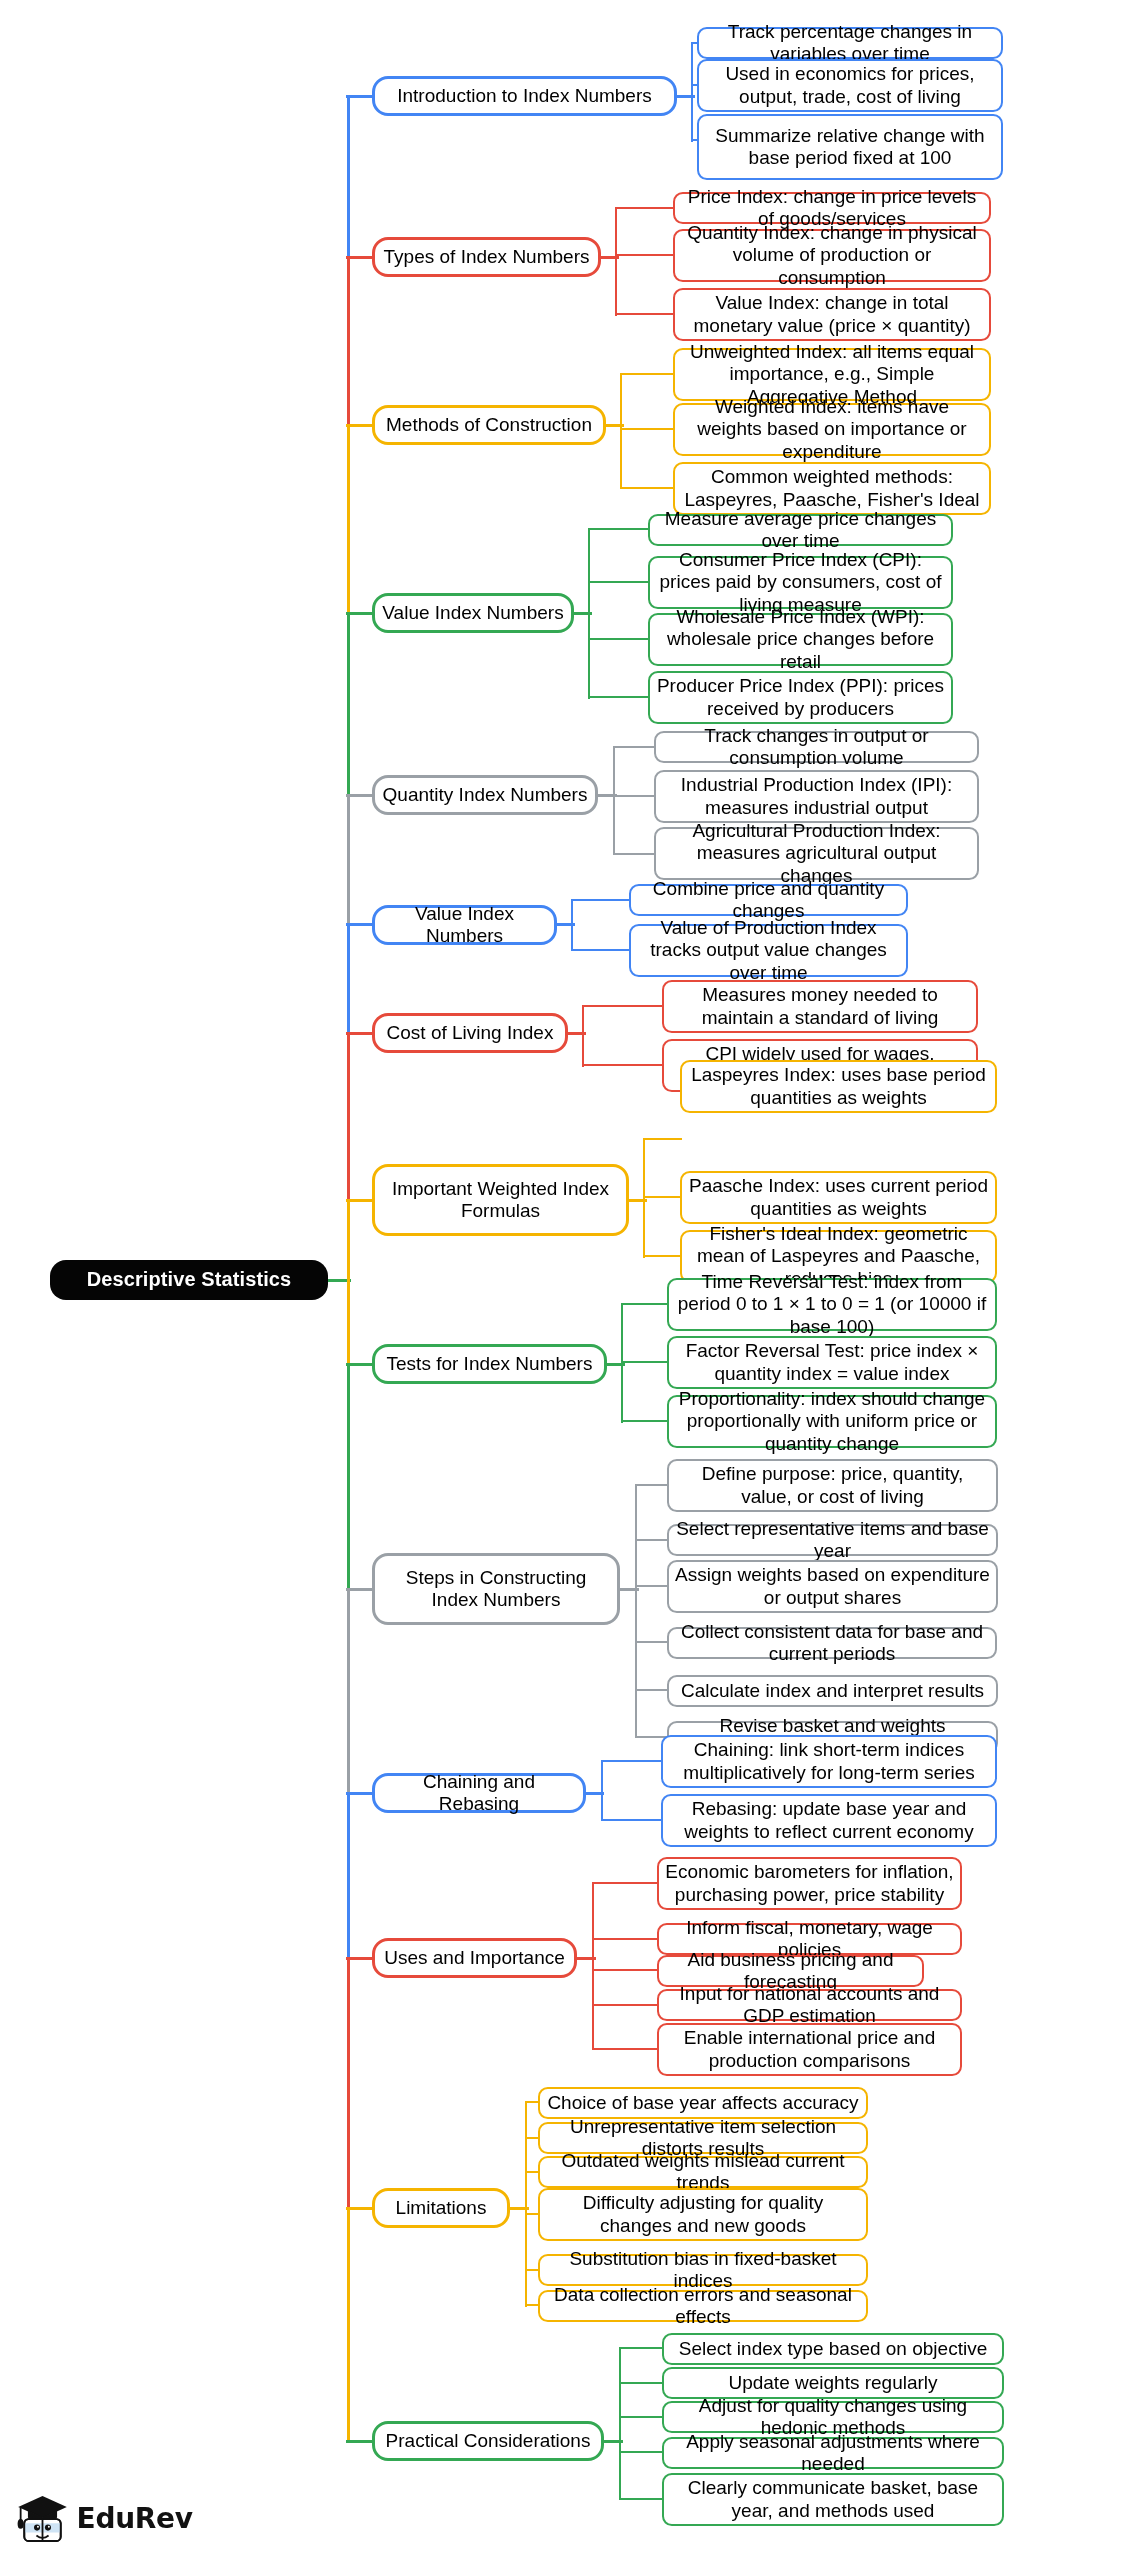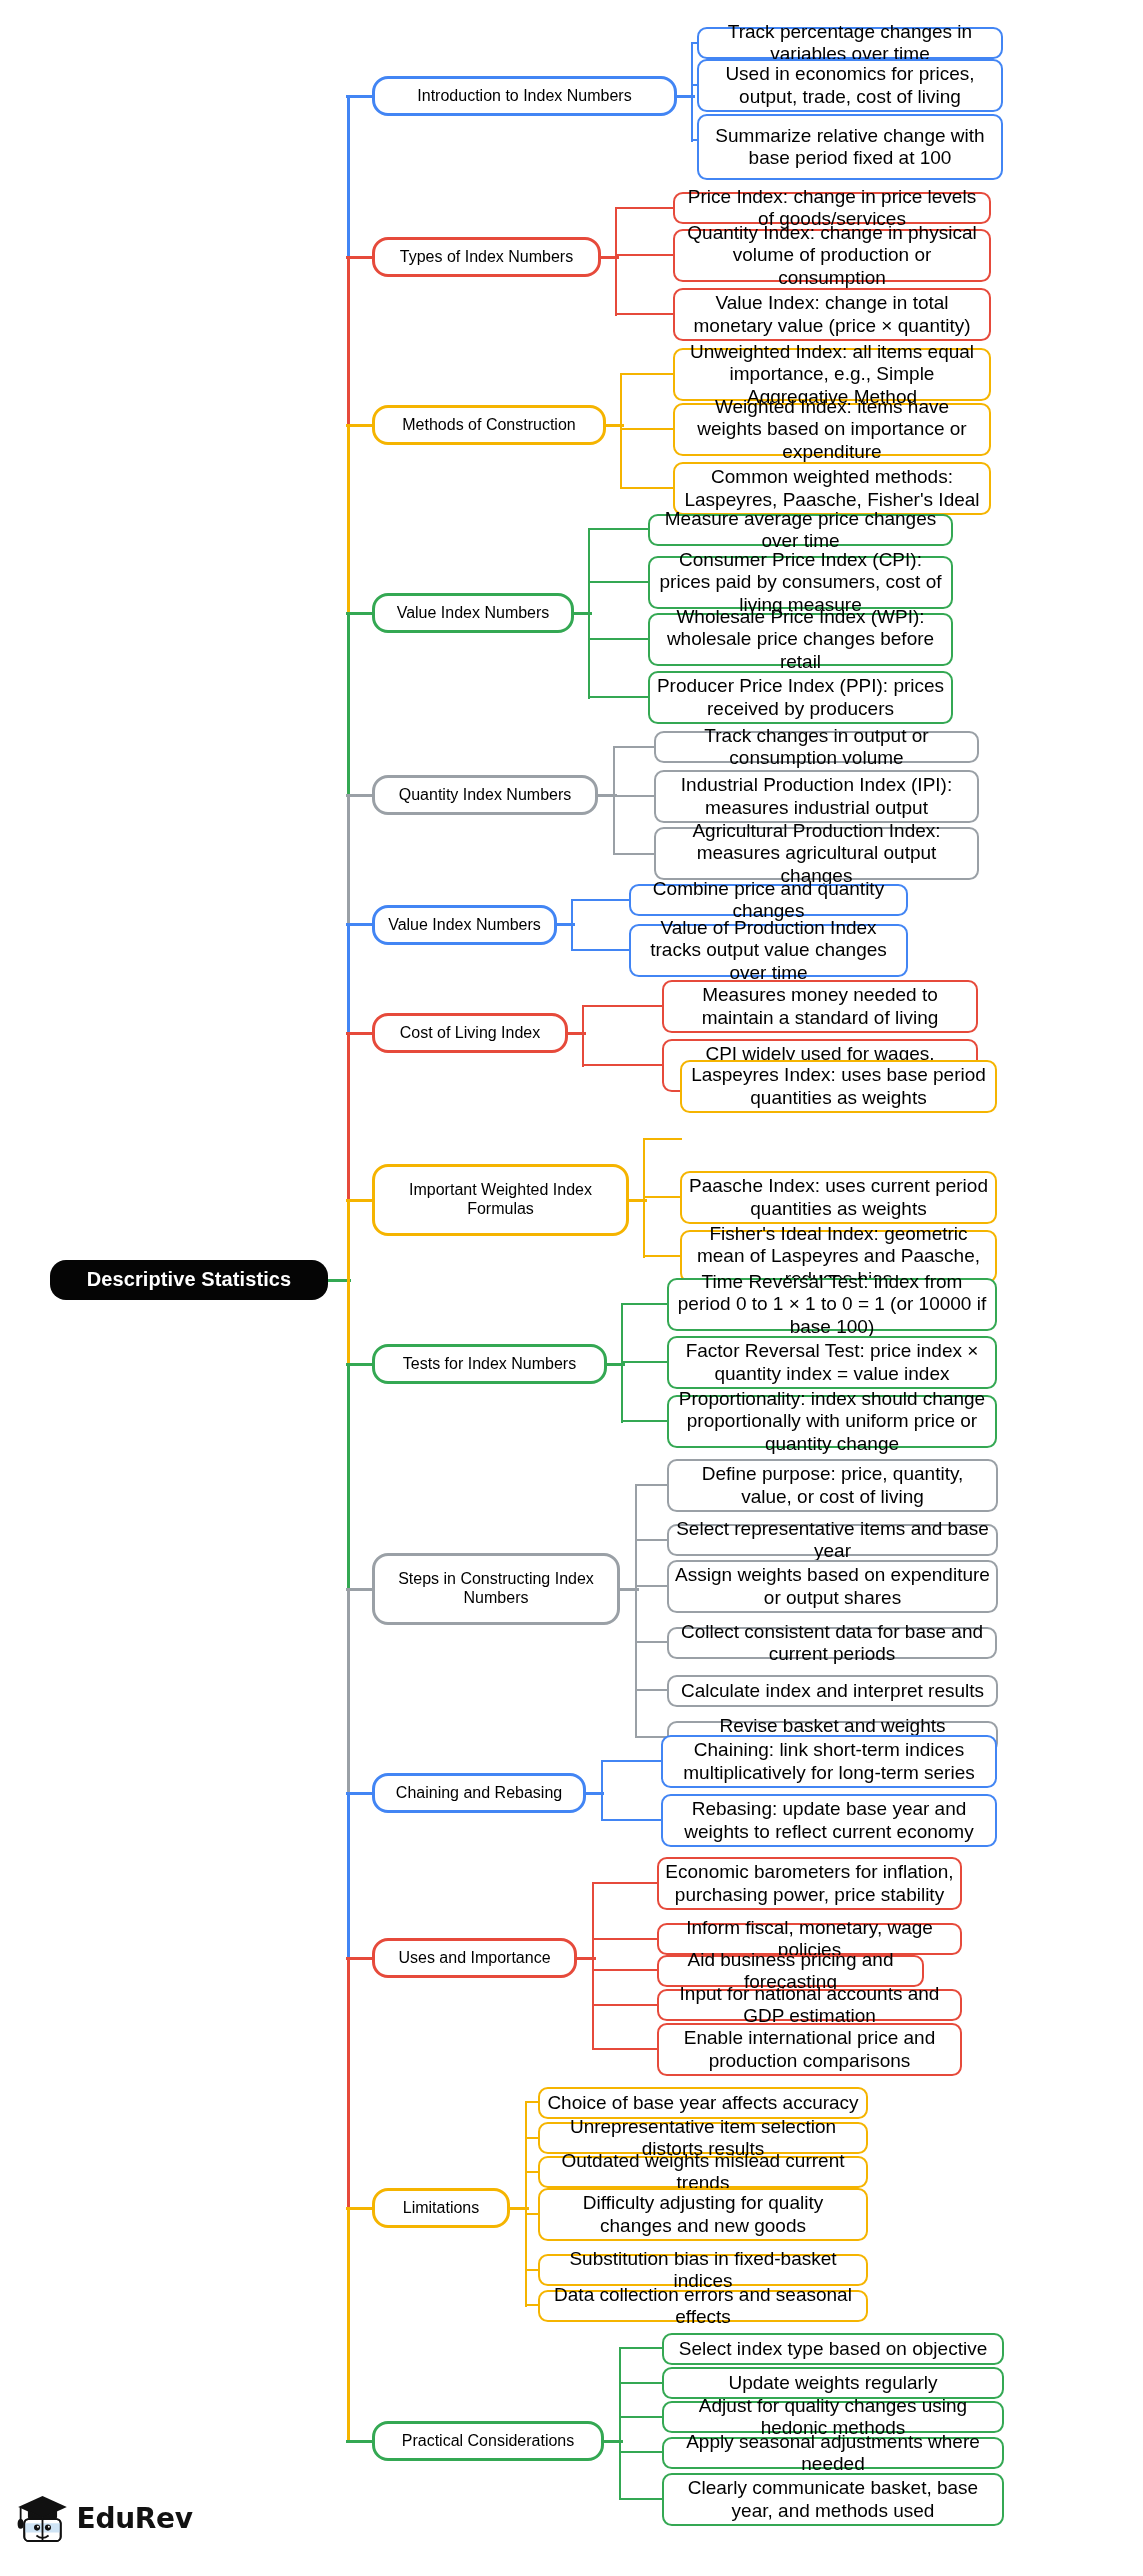--- a/index.html
+++ b/index.html
@@ -39,21 +39,21 @@
     background: #050505;
     color: #ffffff;
     border: none;
     border-radius: 16px;
     font-size: 20px;
     font-weight: bold;
     letter-spacing: 0.1px;
     padding: 3.7px 11px;
   }
   .branch {
-    font-size: 16px;
+    font-size: 19px;
     border-radius: 16px;
   }
   .leaf {
     font-size: 19px;
     border-width: 2.4px;
     border-radius: 9.8px;
   }
 
   
   .line {

